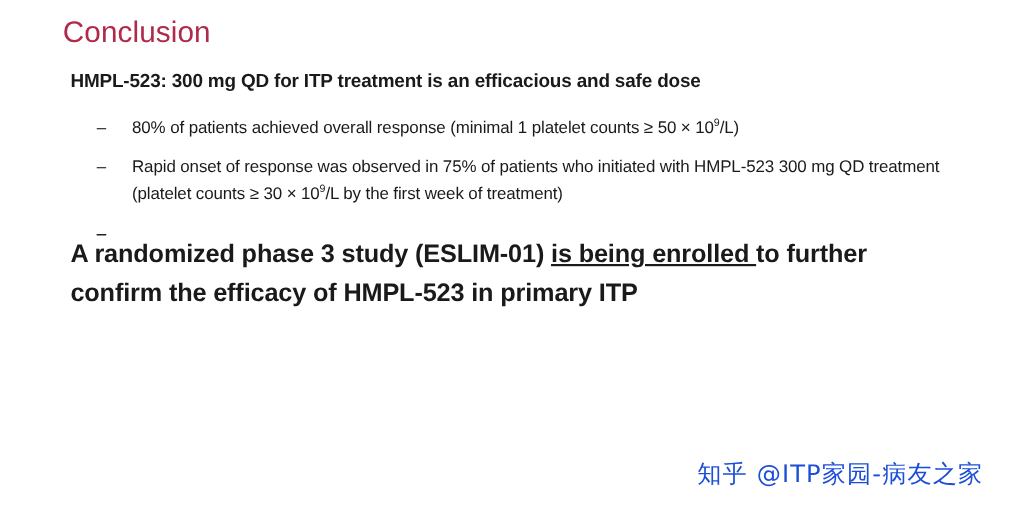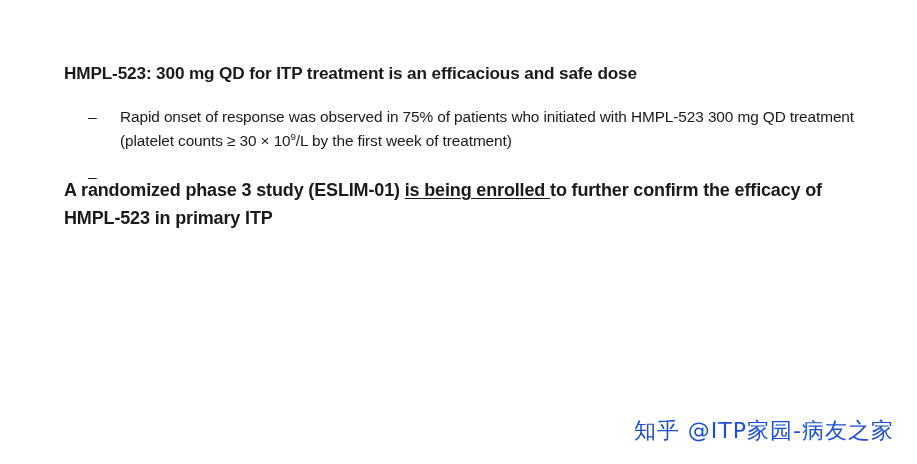--- a/index.html
+++ b/index.html
@@ -77,21 +77,21 @@
     display: block;
     max-width: 745px;
   }
 
   .gap-after-b1 { margin-top: 20px; }
   .gap-between  { margin-top: 11px; }
 
   .closing-para {
     margin: 23px 0 0 64px;
     width: 790px;
-    font-size: 18px;
+    font-size: 23px;
     font-weight: bold;
     color: #1a1a1a;
     line-height: 1.55;
     letter-spacing: -0.15px;
   }
   .closing-para .u {
     text-decoration: underline;
     text-underline-offset: 2px;
   }
 
@@ -112,29 +112,31 @@
     white-space: nowrap;
     user-select: none;
     font-family: "DejaVu Sans", sans-serif;
   }
 </style>
 </head>
 <body>
 
 <div id="slide">
 
+  <div id="slide-title">Conclusion</div>
 
   <div id="body-block">
 
     <p class="lead-heading">HMPL-523: 300 mg QD for ITP treatment is an efficacious and safe dose</p>
 
     <ul class="bullet-list">
 
       <li class="bullet-item gap-after-b1">
         <span class="dash">–</span>
+        <span class="bullet-text"><span>80% of patients achieved overall response (minimal 1 platelet counts ≥ 50 × 10</span><sup class="sci">9</sup><span>/L)</span></span>
       </li>
 
       <li class="bullet-item gap-between">
         <span class="dash">–</span>
         <span class="bullet-text"><span>Rapid onset of response was observed in 75% of patients who initiated with HMPL-523 300 mg QD treatment (platelet counts ≥ 30 × 10</span><sup class="sci">9</sup><span>/L by the first week of treatment)</span></span>
       </li>
 
       <li class="bullet-item gap-between">
         <span class="dash">–</span>
       </li>

